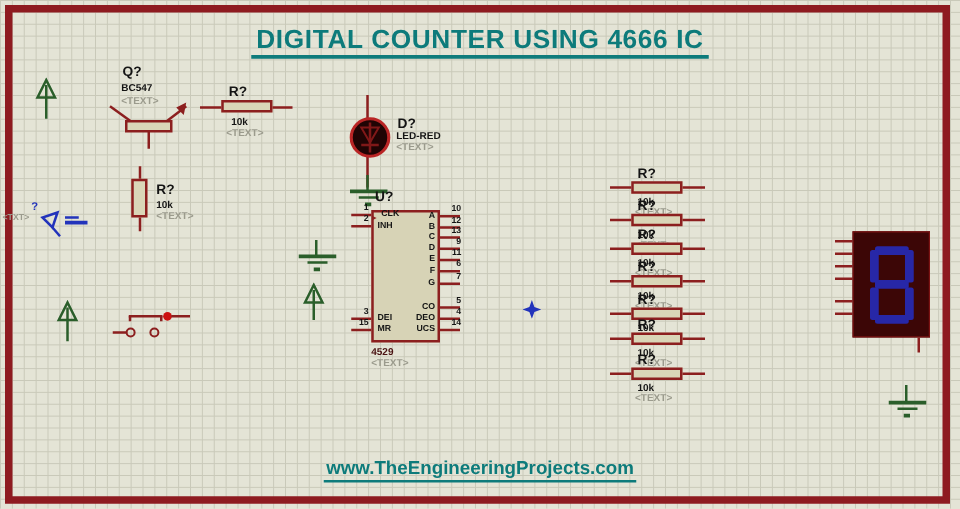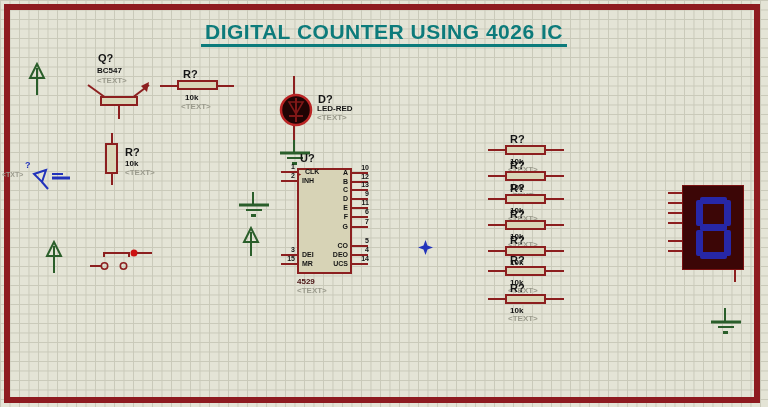--- a/index.html
+++ b/index.html
@@ -31,21 +31,21 @@
   .seg7{position:absolute;left:682px;top:185px;width:62px;height:85px;background:#3c0606;border:1px solid #7a1212;box-sizing:border-box;}
   .clkmark{position:absolute;color:#8c1f1f;font-size:6px;font-weight:bold;}
 </style>
 </head>
 <body>
 
 <div class="canvas">
   <div class="frame"></div>
 
   <div class="title">
-    <span>DIGITAL COUNTER USING 4026 IC</span>
+    <span>DIGITAL COUNTER USING 4666 IC</span>
   </div>
 
   <svg class="abs" style="left:27px;top:62px" width="20" height="34">
     <polygon points="10,2 3,16 17,16" fill="none" stroke="#2a5e2a" stroke-width="2"></polygon>
     <line x1="10" y1="6" x2="10" y2="33" stroke="#2a5e2a" stroke-width="2"></line>
   </svg>
 
   <div class="abs" style="left:75px;top:52px;width:95px;height:70px">
     <div class="lbl" style="left:23px;top:0px">Q?</div>
     <div class="val" style="left:22px;top:14px">BC547</div>
@@ -266,13 +266,16 @@
     <div class="vwire" style="left:734px;top:270px;height:12px"></div>
   </div>
 
   <svg class="abs" style="left:707px;top:308px" width="36" height="28">
     <line x1="18" y1="0" x2="18" y2="13" stroke="#2a5e2a" stroke-width="2"></line>
     <line x1="4" y1="14" x2="34" y2="14" stroke="#2a5e2a" stroke-width="3"></line>
     <line x1="11" y1="19" x2="27" y2="19" stroke="#2a5e2a" stroke-width="2"></line>
     <rect x="16" y="23" width="5" height="3" fill="#2a5e2a"></rect>
   </svg>
 
+  <div class="footer">
+    <span>www.TheEngineeringProjects.com</span>
+  </div>
 </div>
 
 </body></html>

